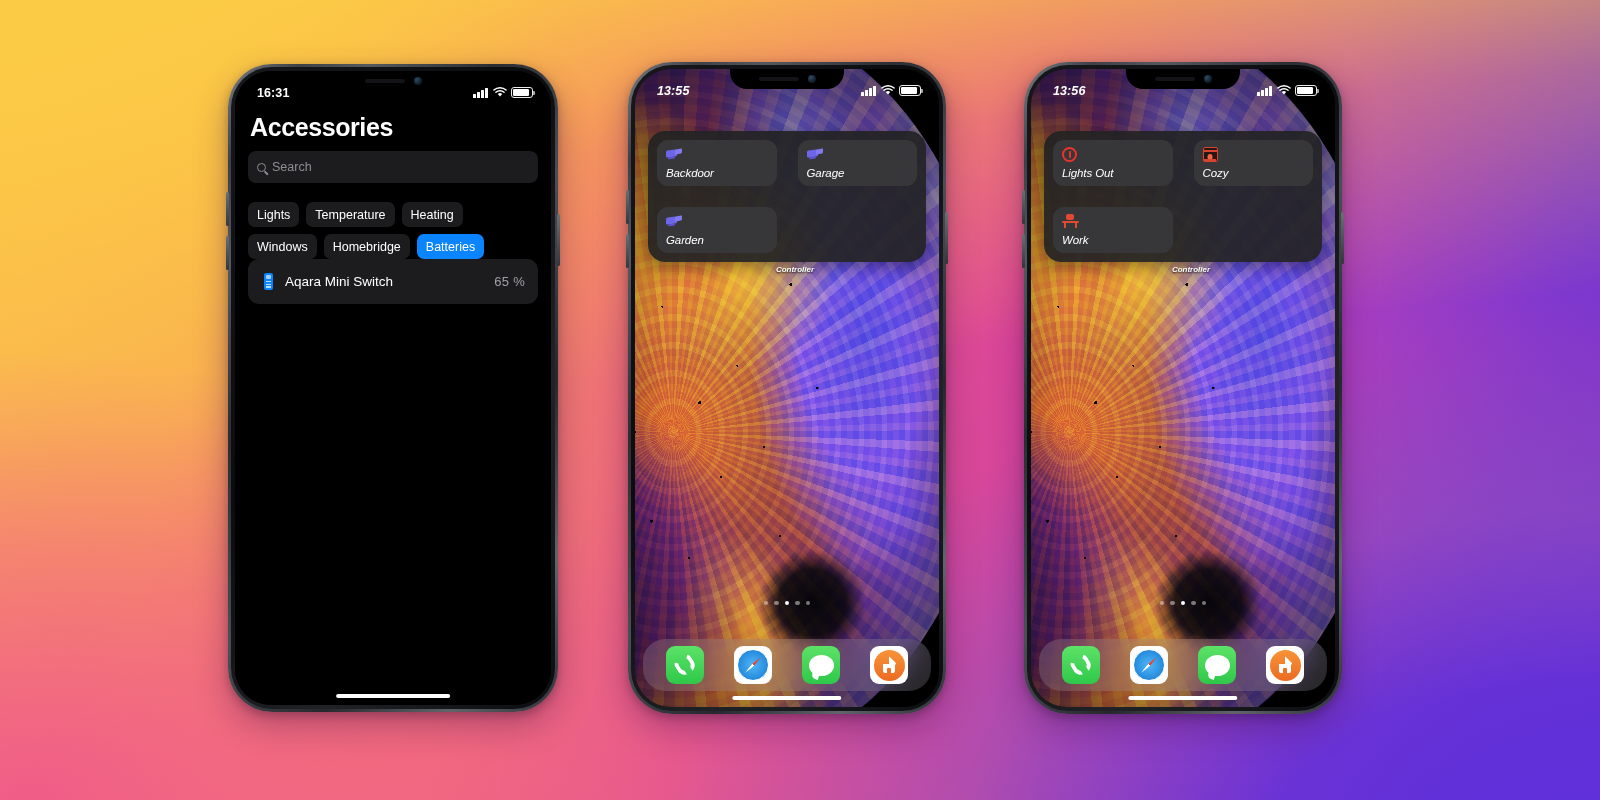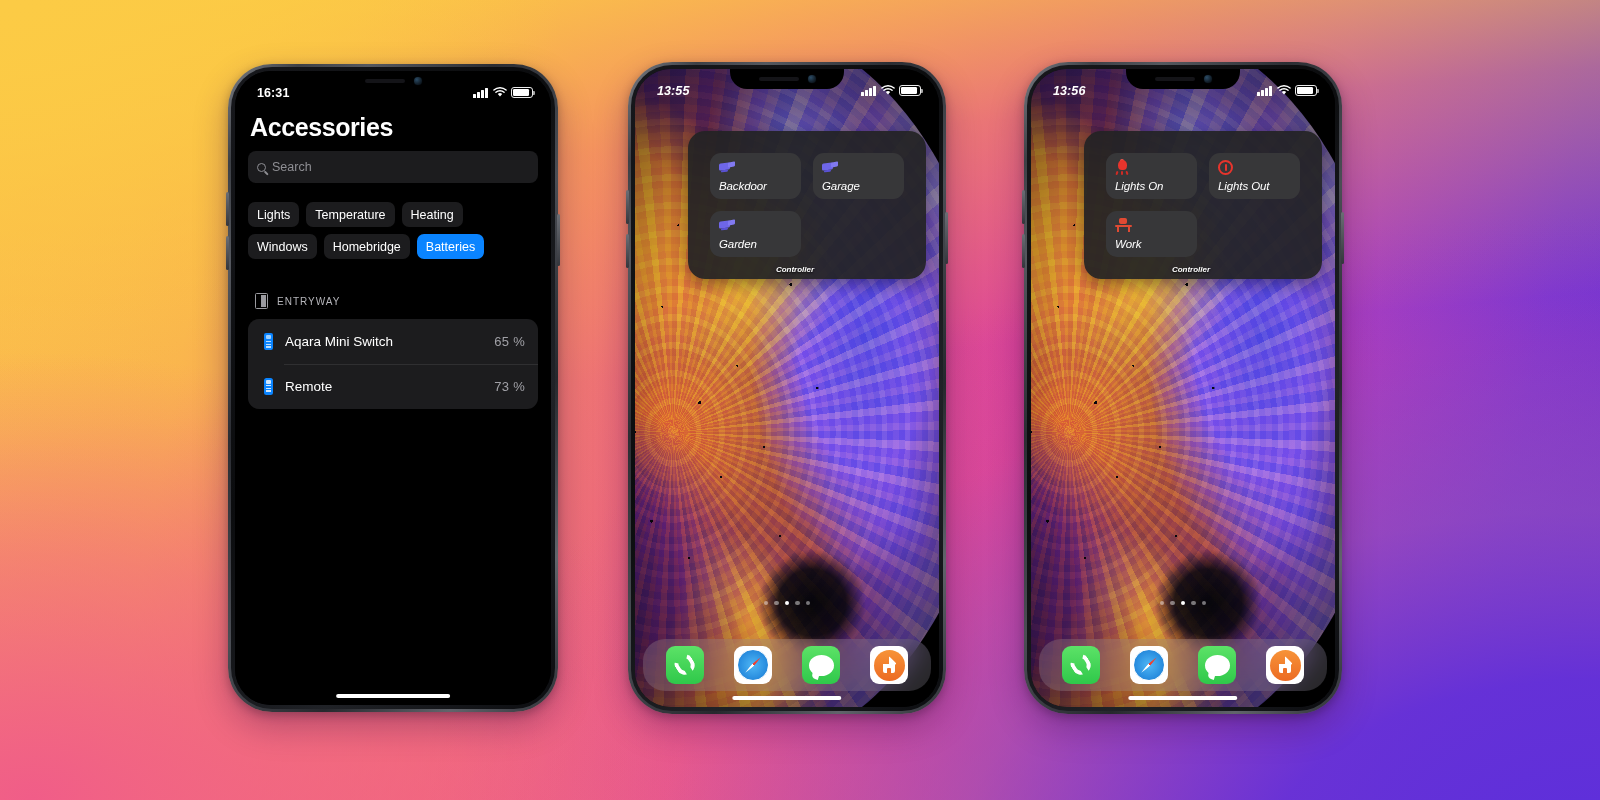--- a/index.html
+++ b/index.html
@@ -174,22 +174,22 @@
       radial-gradient(circle 2.3px at 62% 36%, #07070c 60%, transparent 62%),
       radial-gradient(circle 1.5px at 33% 56%, #07070c 60%, transparent 62%),
       radial-gradient(circle 1.9px at 67% 50%, #07070c 60%, transparent 62%),
       radial-gradient(circle 1.6px at 41% 28%, #07070c 60%, transparent 62%);
   }
   .wall .vign { position:absolute; inset:0;
     background:radial-gradient(ellipse 78% 62% at 50% 50%, rgba(0,0,0,0) 52%, rgba(0,0,0,0.5) 100%); }
 
   .widget {
     position:absolute; border-radius:17px; background:rgba(34,34,36,0.93);
-    padding:22px; display:grid; grid-template-columns:1fr 1fr; gap:12px;
-    box-shadow:0 5px 18px rgba(0,0,0,0.42); z-index:12;margin-left:40px;
+    padding:9px; display:grid; grid-template-columns:1fr 1fr; gap:21px;
+    box-shadow:0 5px 18px rgba(0,0,0,0.42); z-index:12;
   }
   .tile { background:rgba(56,56,58,0.97); border-radius:11px; padding:7px 9px 7px 9px;
     display:flex; flex-direction:column; justify-content:space-between; min-height:46px; cursor:pointer; }
   .tile .t-ico { height:17px; display:flex; align-items:flex-start; }
   .tile .t-lbl { font-size:11.5px; color:#fff; letter-spacing:-0.1px; }
   .w-name { position:absolute; left:16px; right:0; text-align:center; font-size:8px;
     color:#fff; font-weight:bold; text-shadow:0 1px 2px rgba(0,0,0,0.85); z-index:12; }
 
   
   .i-cam { width:16px; height:13px; position:relative; }
@@ -322,41 +322,28 @@
 
       <div class="chips">
         <div class="chip">Lights</div>
         <div class="chip">Temperature</div>
         <div class="chip">Heating</div>
         <div class="chip">Windows</div>
         <div class="chip">Homebridge</div>
         <div class="chip active">Batteries</div>
       </div>
 
-      <div class="sec-head">
-        <span class="ico">
-            <span class="door"></span>
-          </span>
-        <span class="lbl">ENTRYWAY</span>
-      </div>
 
       <div class="card">
         <div class="row">
           <span class="ico">
               <span class="ic-switch"></span>
             </span>
           <span class="name">Aqara Mini Switch</span>
           <span class="pct">65 %</span>
-        </div>
-        <div class="row">
-          <span class="ico">
-              <span class="ic-remote"></span>
-            </span>
-          <span class="name">Remote</span>
-          <span class="pct">73 %</span>
         </div>
       </div>
     </div>
 
     <div class="home-ind"></div>
   </div>
 </div>
 
 <div class="phone" style="left:628px; top:62px; width:318px; height:652px;">
   <div class="band"></div>
@@ -506,35 +493,33 @@
           </svg>
           <div class="batt">
               <span></span>
             </div>
         </div>
       </div>
 
       <div class="widget" style="left:13px; right:13px; top:62px;">
         <div class="tile">
           <span class="t-ico">
-            <span class="i-bulb">
-                <span class="tip"></span>
-                <span class="glass"></span>
-              <span class="ray r1"></span>
-                <span class="ray r2"></span>
-                <span class="ray r3"></span>
-              </span>
-          </span>
-          <span class="t-lbl">Lights On</span>
-        </div>
-        <div class="tile">
-          <span class="t-ico">
               <span class="i-pow"></span>
             </span>
           <span class="t-lbl">Lights Out</span>
+        </div>
+        <div class="tile">
+          <span class="t-ico">
+            <span class="i-fire">
+                <span class="top"></span>
+                <span class="fl"></span>
+                <span class="bt"></span>
+              </span>
+          </span>
+          <span class="t-lbl">Cozy</span>
         </div>
         <div class="tile">
           <span class="t-ico">
             <span class="i-desk">
                 <span class="mon"></span>
                 <span class="top"></span>
                 <span class="lg1"></span>
                 <span class="lg2"></span>
               </span>
           </span>

